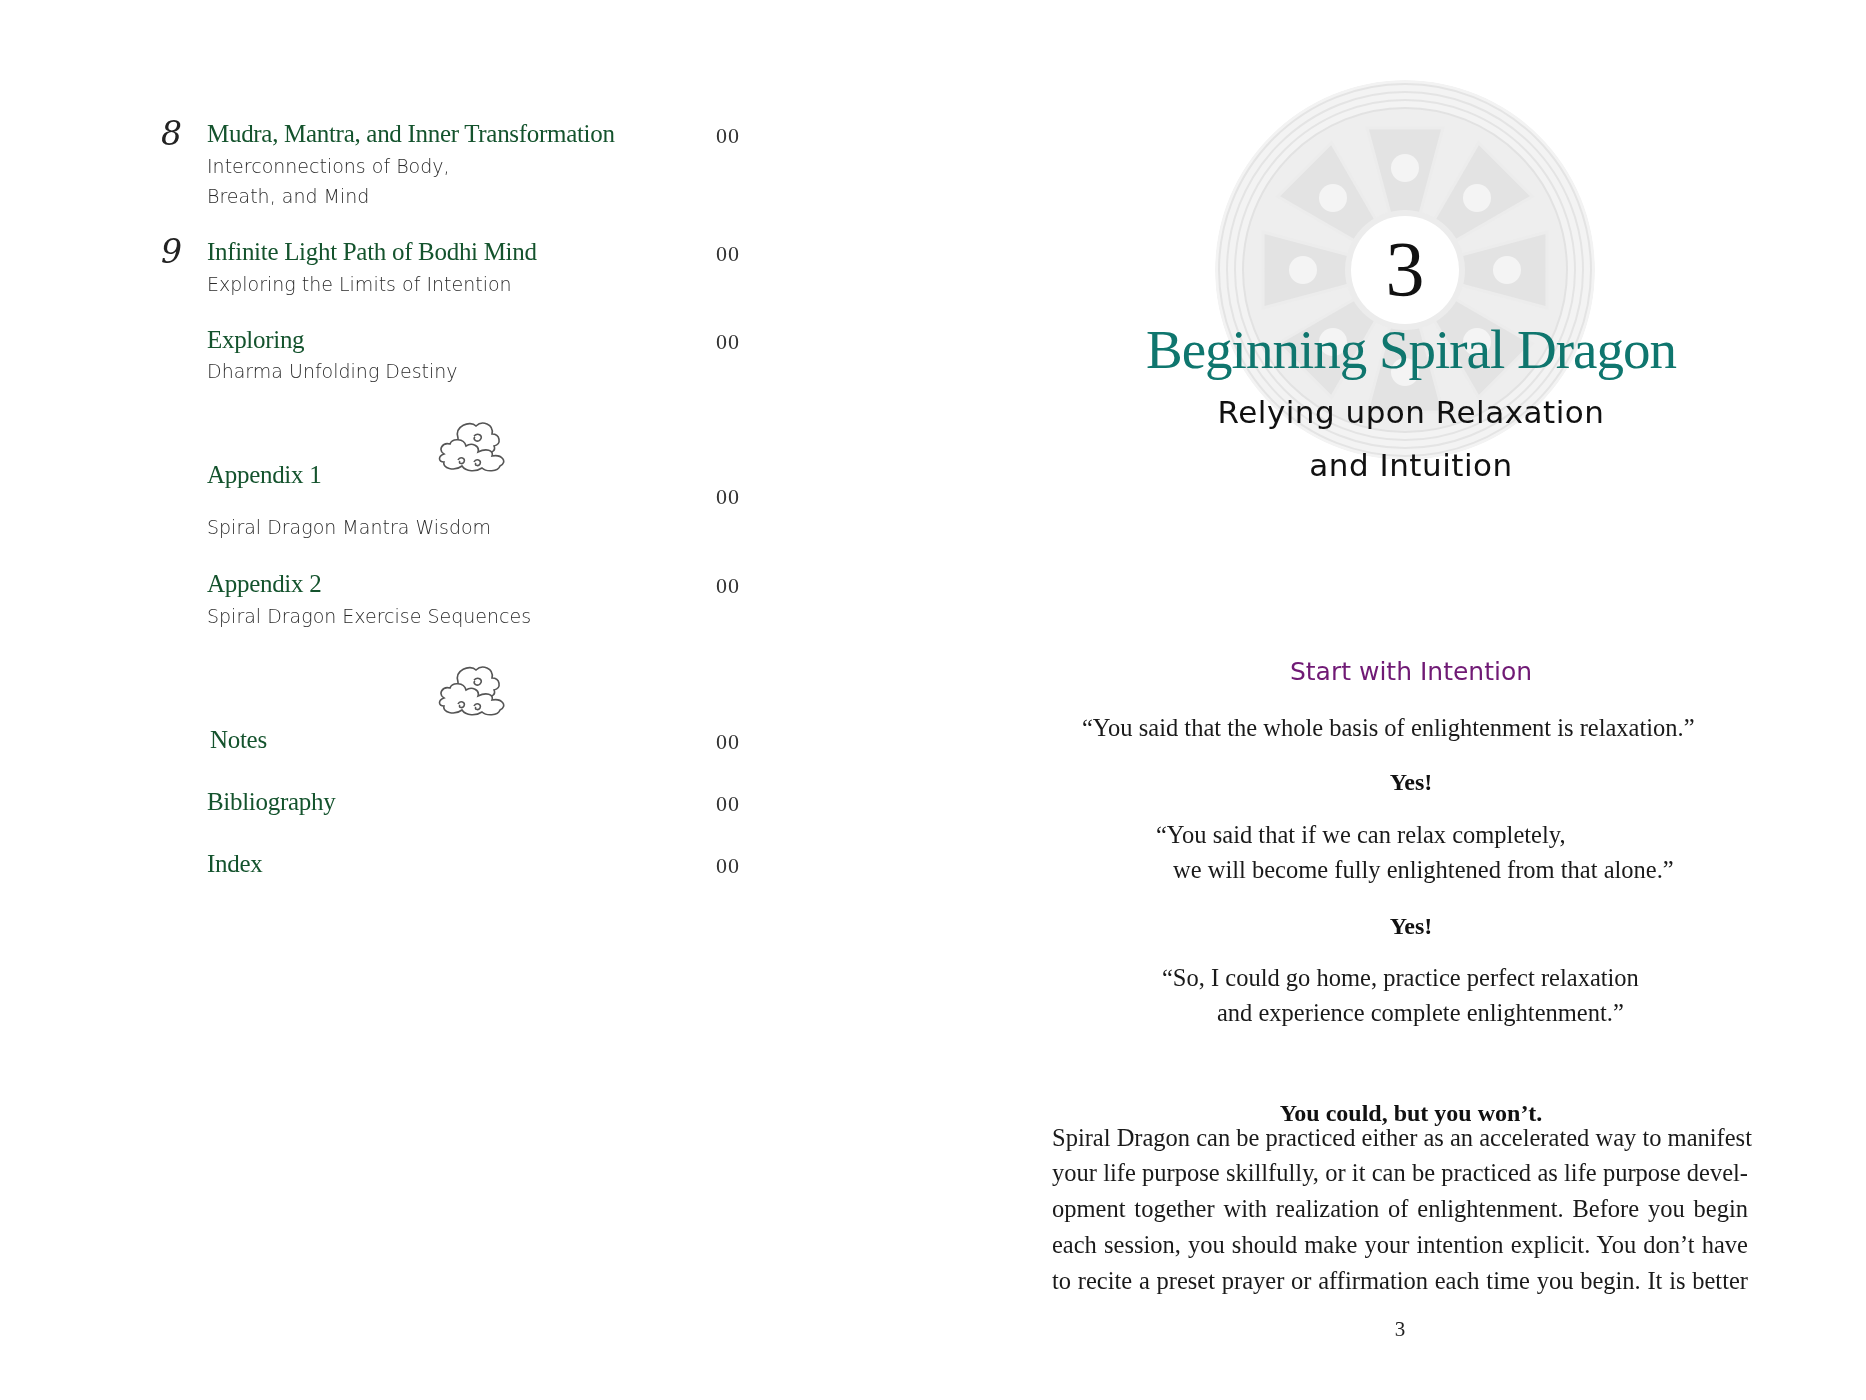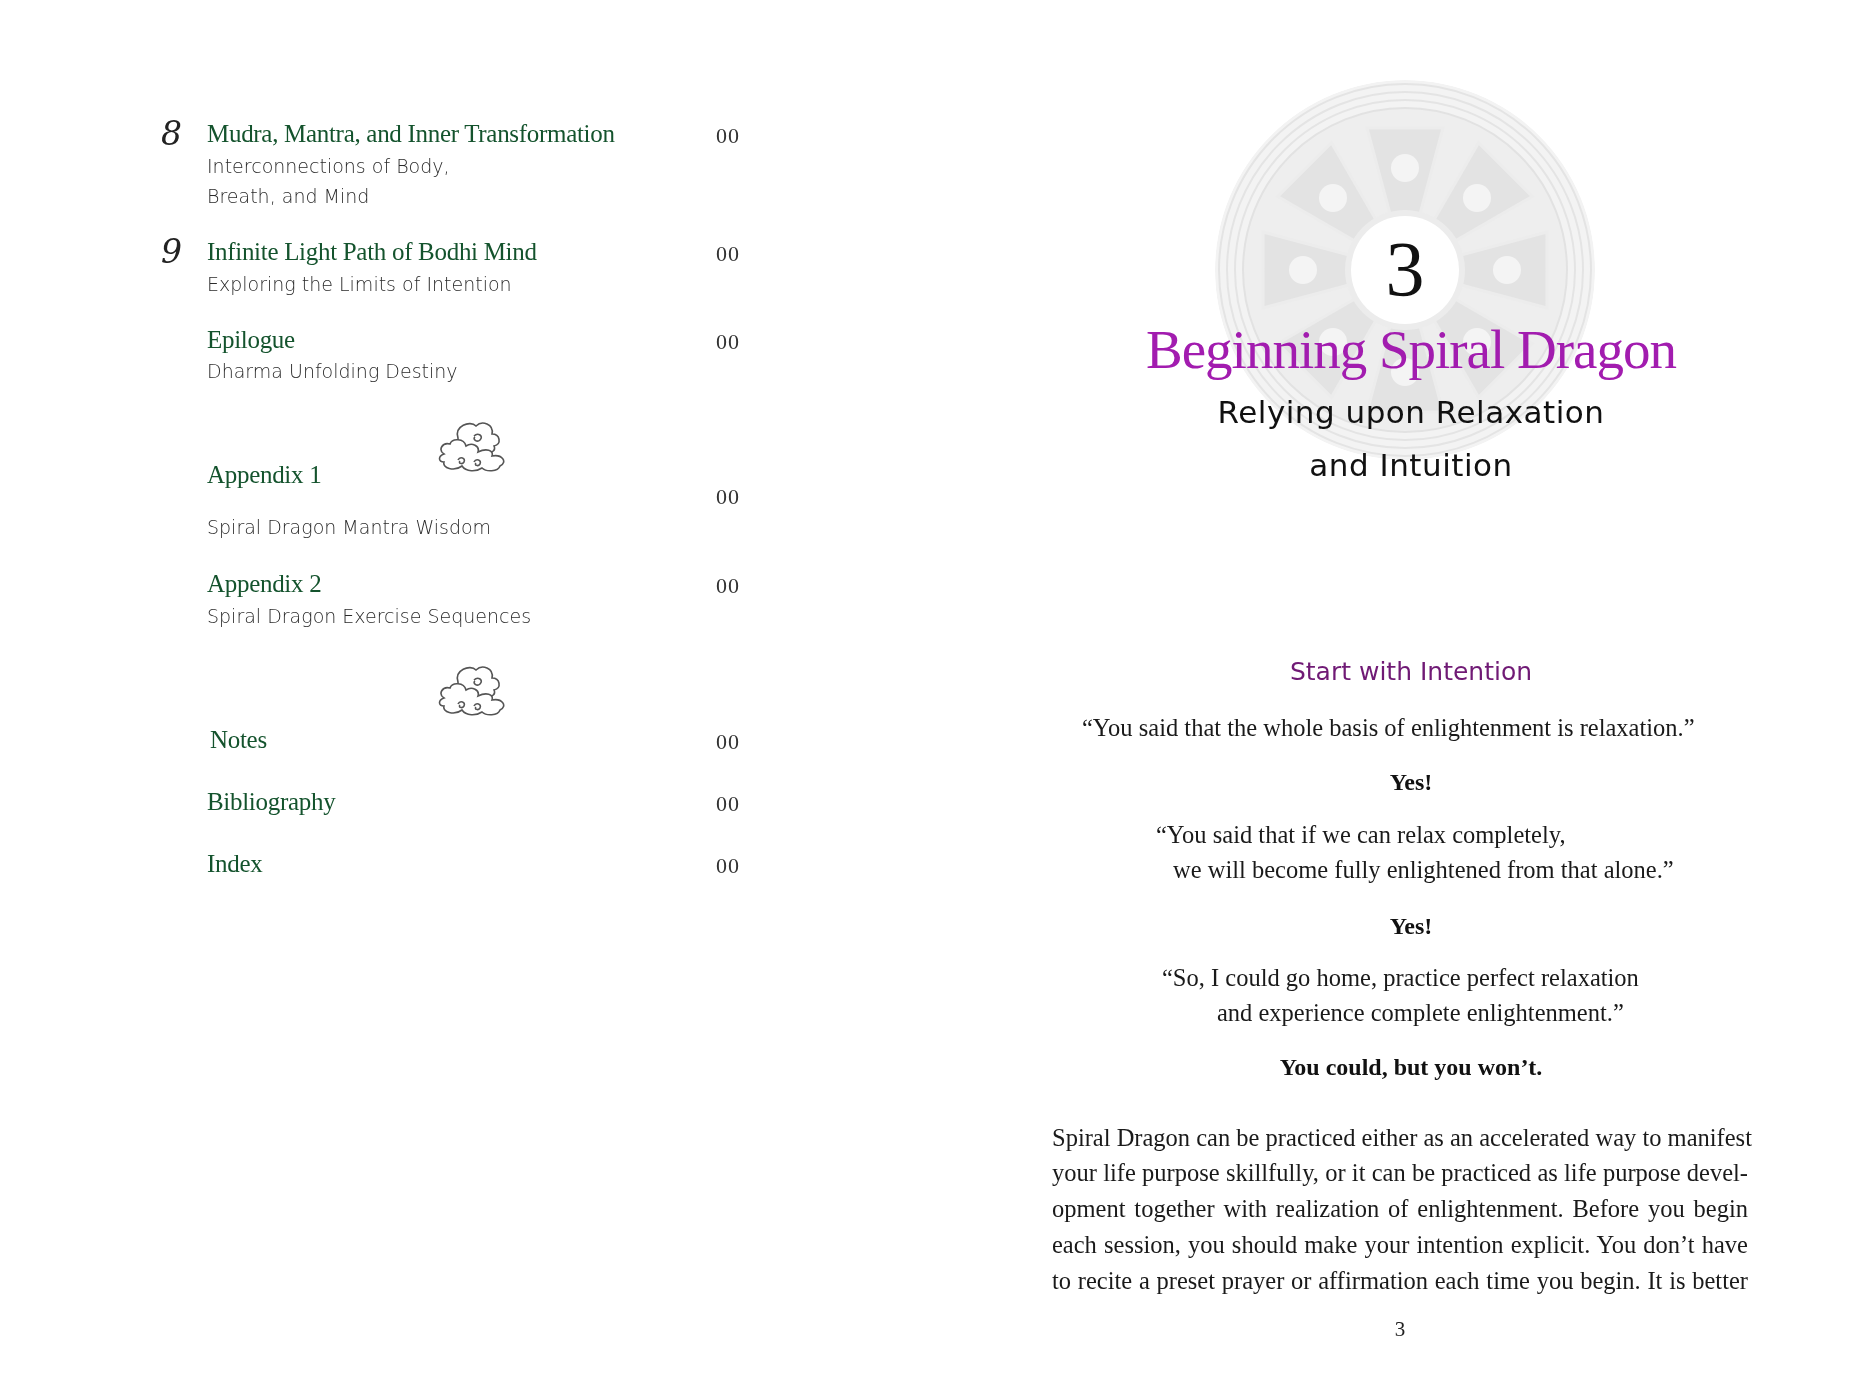--- a/index.html
+++ b/index.html
@@ -11,21 +11,21 @@
   
   .toc-num { font-family:"DejaVu Serif", serif; font-style:italic; font-size:33px; color:#222; line-height:1; }
   .toc-title { font-family:"Liberation Serif", serif; font-size:25px; color:#14532d; letter-spacing:-0.3px; line-height:1; }
   .toc-sub { font-family:"DejaVu Sans", sans-serif; font-size:19px; color:#2a2a2a; line-height:1; font-weight:300; }
   .toc-page { font-family:"Liberation Serif", serif; font-size:22px; color:#333; letter-spacing:1px; line-height:1; }
   .cloud { position:absolute; width:74px; height:52px; }
 
   
   .mandala { position:absolute; left:1215px; top:80px; width:380px; height:380px; }
   .ch-num { font-family:"Liberation Serif", serif; font-size:78px; color:#111; line-height:1; text-align:center; width:200px; left:1305px; }
-  .ch-title { font-family:"Liberation Serif", serif; font-size:55px; color:#a21caf; letter-spacing:-1px; line-height:1; text-align:center; width:600px; left:1111px; }
+  .ch-title { font-family:"Liberation Serif", serif; font-size:55px; color:#0f766e; letter-spacing:-1px; line-height:1; text-align:center; width:600px; left:1111px; }
   .ch-sub { font-family:"DejaVu Sans", sans-serif; font-size:31px; color:#111; line-height:1; text-align:center; width:600px; left:1111px; letter-spacing:0.5px; }
 
   .sec-head { font-family:"DejaVu Sans", sans-serif; font-size:25px; color:#701a75; line-height:1; text-align:center; width:600px; left:1111px; }
   .quote { font-family:"Liberation Serif", serif; font-size:24.5px; color:#1a1a1a; line-height:1; }
   .quote-bold { font-family:"Liberation Serif", serif; font-weight:bold; font-size:24px; color:#111; line-height:1; text-align:center; width:600px; left:1111px; }
   .body-line { font-family:"Liberation Serif", serif; font-size:24.5px; color:#1a1a1a; line-height:1; left:1052px; width:696px; text-align:justify; text-align-last:justify; }
   .folio { font-family:"Liberation Serif", serif; font-size:21px; color:#222; left:1380px; width:40px; text-align:center; line-height:1; }
 </style>
 </head>
 <body>
@@ -41,21 +41,21 @@
   </div>
 
   <div>
     <span class="abs toc-num" style="left:161px; top:235px;">9</span>
     <span class="abs toc-title" style="left:207px; top:239px;">Infinite Light Path of Bodhi Mind</span>
     <span class="abs toc-sub" style="left:207px; top:275px;">Exploring the Limits of Intention</span>
     <span class="abs toc-page" style="left:716px; top:243px;">00</span>
   </div>
 
   <div>
-    <span class="abs toc-title" style="left:207px; top:327px;">Epilogue</span>
+    <span class="abs toc-title" style="left:207px; top:327px;">Exploring</span>
     <span class="abs toc-sub" style="left:207px; top:362px;">Dharma Unfolding Destiny</span>
     <span class="abs toc-page" style="left:716px; top:331px;">00</span>
   </div>
 
   <svg class="cloud" style="left:436px; top:420px;" viewBox="0 0 74 52">
     <g fill="#fff" stroke="#555" stroke-width="1.6">
       <path d="M22 18 C18 6, 34 0, 40 6 C46 0, 58 4, 56 14 C64 14, 66 24, 58 26 C60 30, 56 34, 50 32 L24 32 C16 34, 14 26, 22 24 Z"></path>
       <path d="M8 34 C2 30, 6 22, 14 24 C16 18, 28 18, 30 26 C36 22, 44 26, 42 32 C50 28, 58 30, 56 36 C66 34, 72 42, 64 46 C62 52, 50 52, 46 48 C40 52, 30 52, 26 46 C18 52, 6 48, 8 42 C2 42, 2 36, 8 34 Z"></path>
       <path d="M38 16 C42 12, 48 16, 44 20 C41 23, 36 19, 39 17" fill="none"></path>
       <path d="M22 40 C24 36, 30 38, 28 42 C26 45, 22 43, 24 41" fill="none"></path>
@@ -151,21 +151,21 @@
 
   <span class="abs quote" style="left:1082px; top:716px;text-align:right;">“You said that the whole basis of enlightenment is relaxation.”</span>
   <span class="abs quote-bold" style="top:770px;">Yes!</span>
 
   <span class="abs quote" style="left:1156px; top:823px;">“You said that if we can relax completely,</span>
   <span class="abs quote" style="left:1173px; top:858px;">we will become fully enlightened from that alone.”</span>
   <span class="abs quote-bold" style="top:914px;">Yes!</span>
 
   <span class="abs quote" style="left:1162px; top:966px;">“So, I could go home, practice perfect relaxation</span>
   <span class="abs quote" style="left:1217px; top:1001px;">and experience complete enlightenment.”</span>
-  <span class="abs quote-bold" style="top:1055px;">You could, but you won’t.</span>
+  <span class="abs quote-bold" style="top:1101px;">You could, but you won’t.</span>
 
   <div>
     <span class="abs body-line" style="top:1126px;">Spiral Dragon can be practiced either as an accelerated way to manifest</span>
     <span class="abs body-line" style="top:1161px;">your life purpose skillfully, or it can be practiced as life purpose devel-</span>
     <span class="abs body-line" style="top:1197px;">opment together with realization of enlightenment. Before you begin</span>
     <span class="abs body-line" style="top:1233px;">each session, you should make your intention explicit. You don’t have</span>
     <span class="abs body-line" style="top:1269px;">to recite a preset prayer or affirmation each time you begin. It is better</span>
   </div>
 
   <span class="abs folio" style="top:1319px;">3</span>

